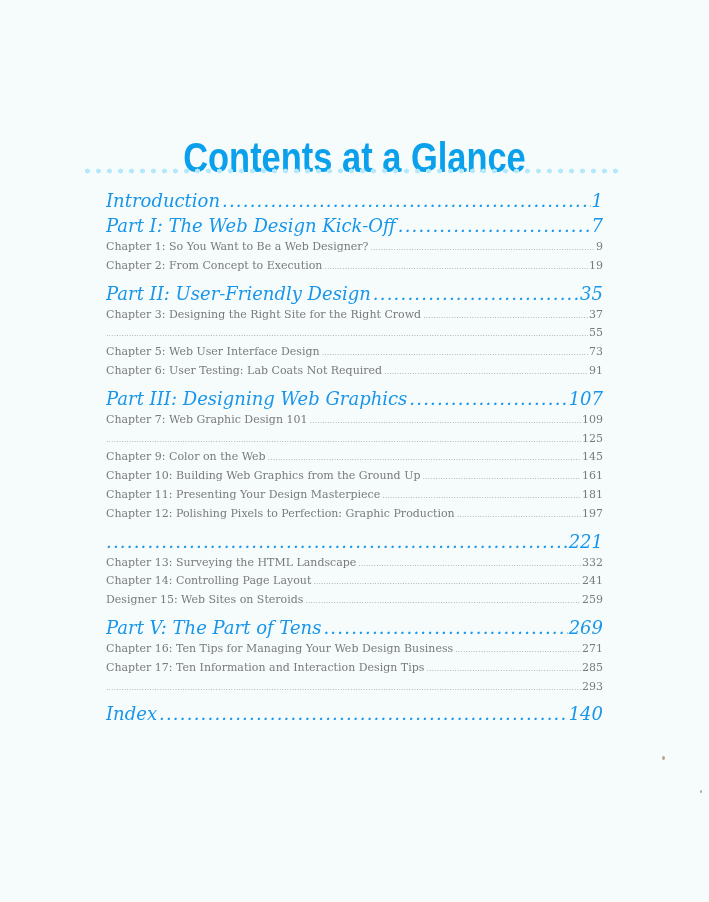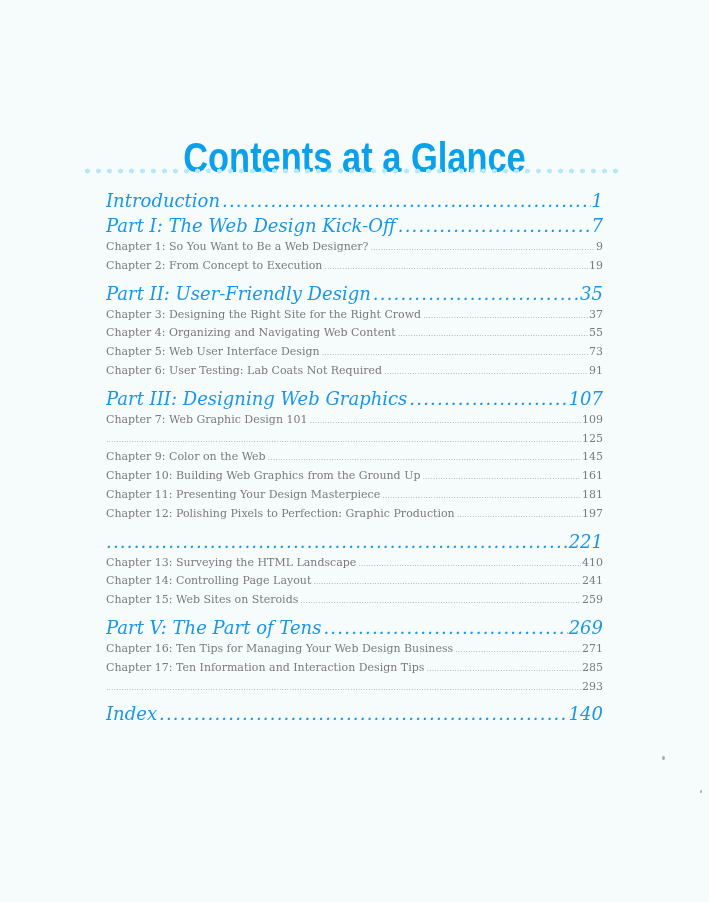--- a/index.html
+++ b/index.html
@@ -79,21 +79,20 @@
     <span class="lbl">Part II: User-Friendly Design</span>
       <span class="leader"></span>
       <span class="pg">35</span>
   </div>
   <div class="row chap">
       <span class="lbl">Chapter 3: Designing the Right Site for the Right Crowd</span>
       <span class="leader"></span>
       <span class="pg">37</span>
     </div>
   <div class="row chap">
-      <span class="lbl">Chapter 4: Organizing and Navigating Web Content</span>
       <span class="leader"></span>
       <span class="pg">55</span>
     </div>
   <div class="row chap">
       <span class="lbl">Chapter 5: Web User Interface Design</span>
       <span class="leader"></span>
       <span class="pg">73</span>
     </div>
   <div class="row chap">
       <span class="lbl">Chapter 6: User Testing: Lab Coats Not Required</span>
@@ -136,29 +135,29 @@
       <span class="pg">197</span>
     </div>
 
   <div class="row part gap">
       <span class="leader"></span>
       <span class="pg">221</span>
   </div>
   <div class="row chap">
       <span class="lbl">Chapter 13: Surveying the HTML Landscape</span>
       <span class="leader"></span>
-      <span class="pg">410</span>
+      <span class="pg">332</span>
     </div>
   <div class="row chap">
       <span class="lbl">Chapter 14: Controlling Page Layout</span>
       <span class="leader"></span>
       <span class="pg">241</span>
     </div>
   <div class="row chap">
-      <span class="lbl">Chapter 15: Web Sites on Steroids</span>
+      <span class="lbl">Designer 15: Web Sites on Steroids</span>
       <span class="leader"></span>
       <span class="pg">259</span>
     </div>
 
   <div class="row part gap">
     <span class="lbl">Part V: The Part of Tens</span>
       <span class="leader"></span>
       <span class="pg">269</span>
   </div>
   <div class="row chap">

